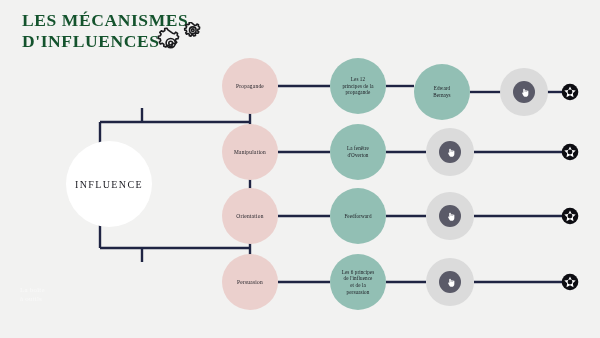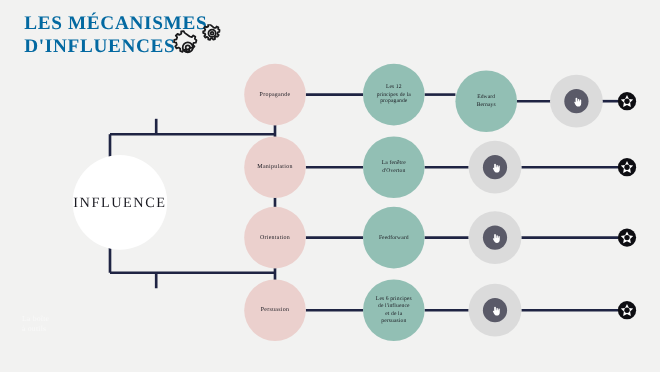--- a/index.html
+++ b/index.html
@@ -13,21 +13,21 @@
   #stage{position:absolute;inset:0;}
 
   
   .title{
     position:absolute;left:22px;top:10px;
     font-family:"Liberation Serif",serif;
     font-weight:700;
     font-size:17.5px;
     line-height:21px;
     letter-spacing:.6px;
-    color:#0369a1;
+    color:#14532d;
     white-space:pre-line;
   }
   .gears{position:absolute;left:156px;top:22px;width:52px;height:38px;}
 
   
   #wires{position:absolute;left:0;top:0;width:600px;height:338px;}
 
   
   .node{
     position:absolute;
@@ -42,21 +42,21 @@
     display:block;
     white-space:pre-line;
   }
 
   .hub{
     background:#FFFFFF;
     width:86px;height:86px;
     left:66px;top:141px;
   }
   .hub .node-label{
-    font-size:13px;
+    font-size:10px;
     letter-spacing:1.4px;
     font-weight:400;
   }
 
   .pink{background:#EBD0CD;width:56px;height:56px;}
   .pink .node-label{font-size:5.4px;letter-spacing:.25px;line-height:7px;}
 
   .green{background:#92BFB4;width:56px;height:56px;}
   .green .node-label{font-size:5.1px;letter-spacing:.1px;line-height:6.6px;}
 

